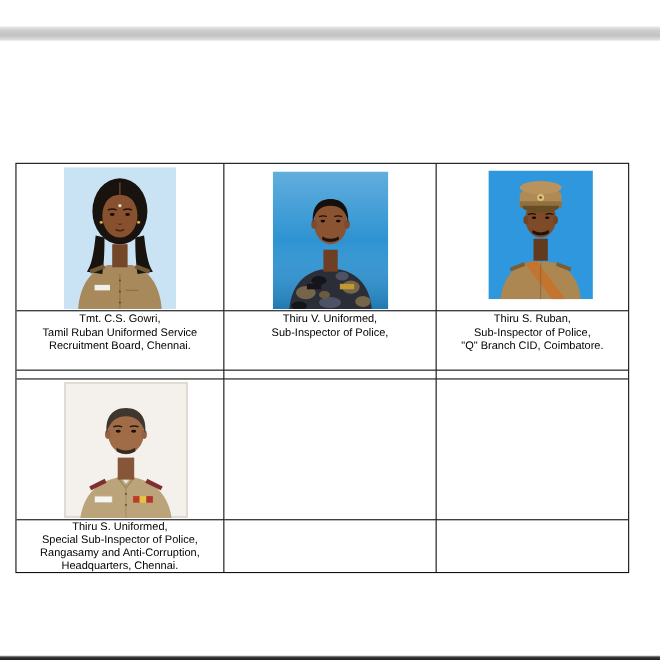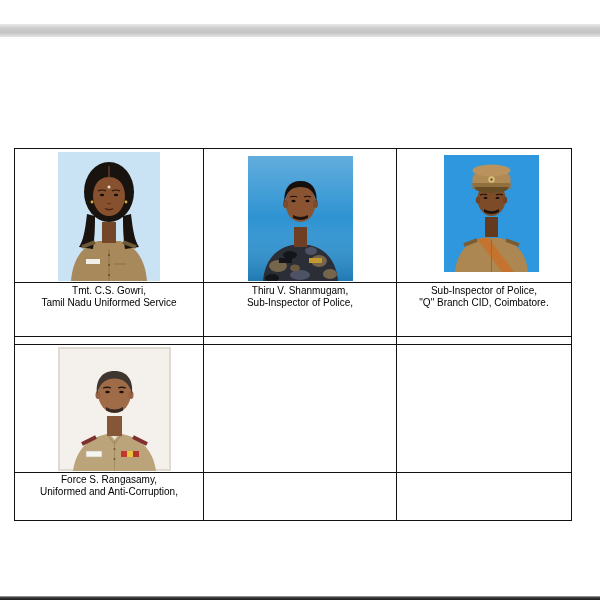--- a/index.html
+++ b/index.html
@@ -126,27 +126,29 @@
         <circle cx="47.5" cy="24.5" r="3.2" fill="#d9c07c"></circle>
         <circle cx="47.5" cy="24.5" r="1.2" fill="#6e5328"></circle>
         <path d="M20,90 L33,85" stroke="#7c5c34" stroke-width="3.5"></path>
         <path d="M75,90 L62,85" stroke="#7c5c34" stroke-width="3.5"></path>
         <line x1="47.5" y1="84" x2="47.5" y2="117" stroke="#8f6c3e" stroke-width="1"></line>
       </svg>
     </div>
 
     <div class="cell caption-cell">
       <div class="caption-line">Tmt. C.S. Gowri,</div>
-      <div class="caption-line">Tamil Nadu Uniformed Service</div>
+      <div class="caption-line">Tamil Ruban Uniformed Service</div>
+      <div class="caption-line">Recruitment Board, Chennai.</div>
     </div>
     <div class="cell caption-cell">
-      <div class="caption-line">Thiru V. Shanmugam,</div>
+      <div class="caption-line">Thiru V. Uniformed,</div>
       <div class="caption-line">Sub-Inspector of Police,</div>
     </div>
     <div class="cell caption-cell last-col">
+      <div class="caption-line">Thiru S. Ruban,</div>
       <div class="caption-line">Sub-Inspector of Police,</div>
       <div class="caption-line">"Q" Branch CID, Coimbatore.</div>
     </div>
 
     <div class="cell"></div>
     <div class="cell"></div>
     <div class="cell last-col"></div>
 
     <div class="cell photo-cell">
       <svg class="ph mt2 shift10" width="113" height="124" viewBox="0 0 113 124">
@@ -173,22 +175,24 @@
         <rect x="28" y="104" width="16" height="6" fill="#f7f5f0" stroke="#b9b0a0" stroke-width="0.6"></rect>
         <rect x="63" y="104" width="6" height="6" fill="#c0392b"></rect>
         <rect x="69" y="104" width="6" height="6" fill="#e8c53e"></rect>
         <rect x="75" y="104" width="6" height="6" fill="#b3342c"></rect>
       </svg>
     </div>
     <div class="cell"></div>
     <div class="cell last-col"></div>
 
     <div class="cell caption-cell tight last-row">
-      <div class="caption-line">Force S. Rangasamy,</div>
-      <div class="caption-line">Uniformed and Anti-Corruption,</div>
+      <div class="caption-line">Thiru S. Uniformed,</div>
+      <div class="caption-line">Special Sub-Inspector of Police,</div>
+      <div class="caption-line">Rangasamy and Anti-Corruption,</div>
+      <div class="caption-line">Headquarters, Chennai.</div>
     </div>
     <div class="cell last-row"></div>
     <div class="cell last-col last-row"></div>
 
   </div>
 
   <div class="bottom-bar"></div>
 
 </div>
 

